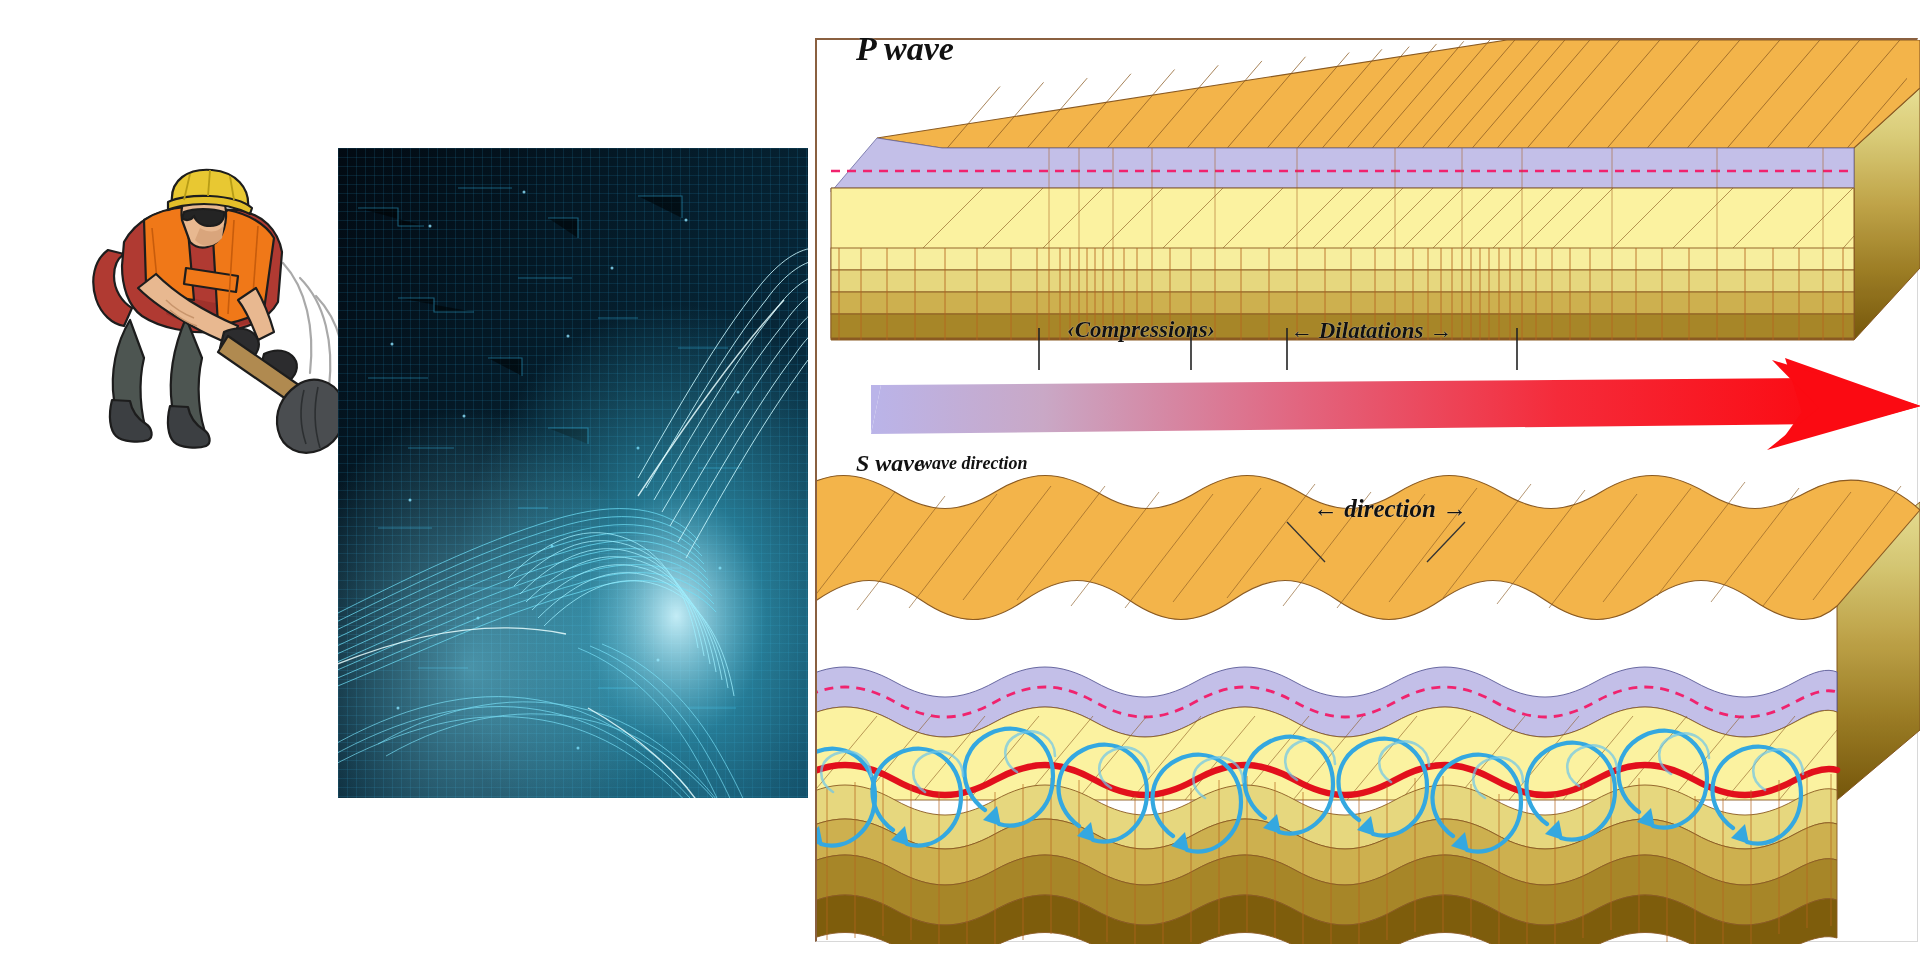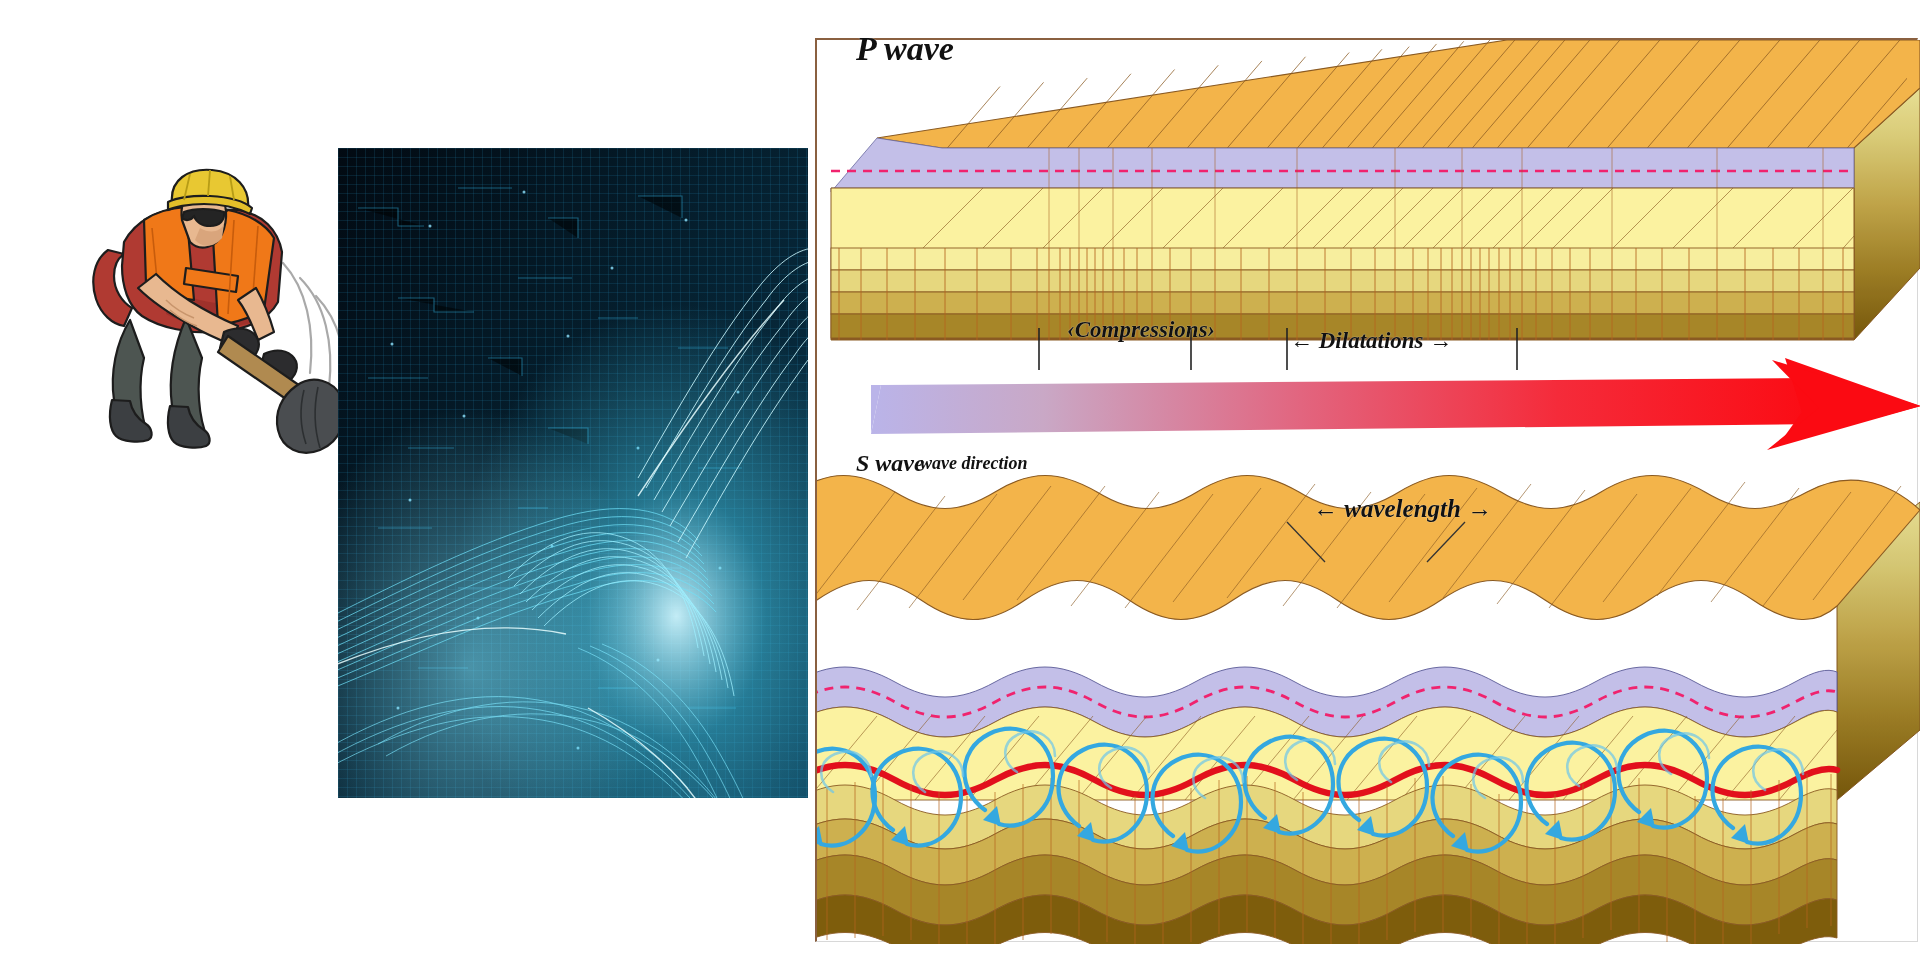--- a/index.html
+++ b/index.html
@@ -40,21 +40,21 @@
     position:absolute;
     font-family:"Liberation Serif", serif;
     font-weight:bold;font-style:italic;
     color:#111111;
     white-space:nowrap;
     text-shadow:0 0 1px rgba(255,255,255,.9);
   }
   #label-pwave{left:856px;top:30px;font-size:34px;}
   #label-swave{left:856px;top:450px;font-size:24px;}
   #label-compressions{left:1043px;top:317px;font-size:23px;margin-left:24px;}
-  #label-dilatations{left:1290px;top:328px;font-size:23px;text-align:center;}
+  #label-dilatations{left:1290px;top:318px;font-size:23px;text-align:center;}
   #label-wavedirection{left:920px;top:453px;font-size:18px;}
   #label-wavelength{left:1313px;top:495px;font-size:25px;}
 </style>
 </head>
 <body>
 
 <div id="stage">
 
   <div id="worker-panel">
     <svg width="280" height="310" viewBox="0 0 280 310" xmlns="http://www.w3.org/2000/svg">
@@ -684,15 +684,15 @@
         <line x1="648" y1="482" x2="610" y2="522"></line>
       </g>
     </svg>
   </div>
 
   <div class="lbl" id="label-pwave">P wave</div>
   <div class="lbl" id="label-swave">S wave</div>
   <div class="lbl" id="label-compressions">‹Compressions›</div>
   <div class="lbl" id="label-dilatations">← Dilatations →</div>
   <div class="lbl" id="label-wavedirection">wave direction</div>
-  <div class="lbl" id="label-wavelength">← wavelength →</div>
+  <div class="lbl" id="label-wavelength">← direction →</div>
 
 </div>
 
 </body></html>

